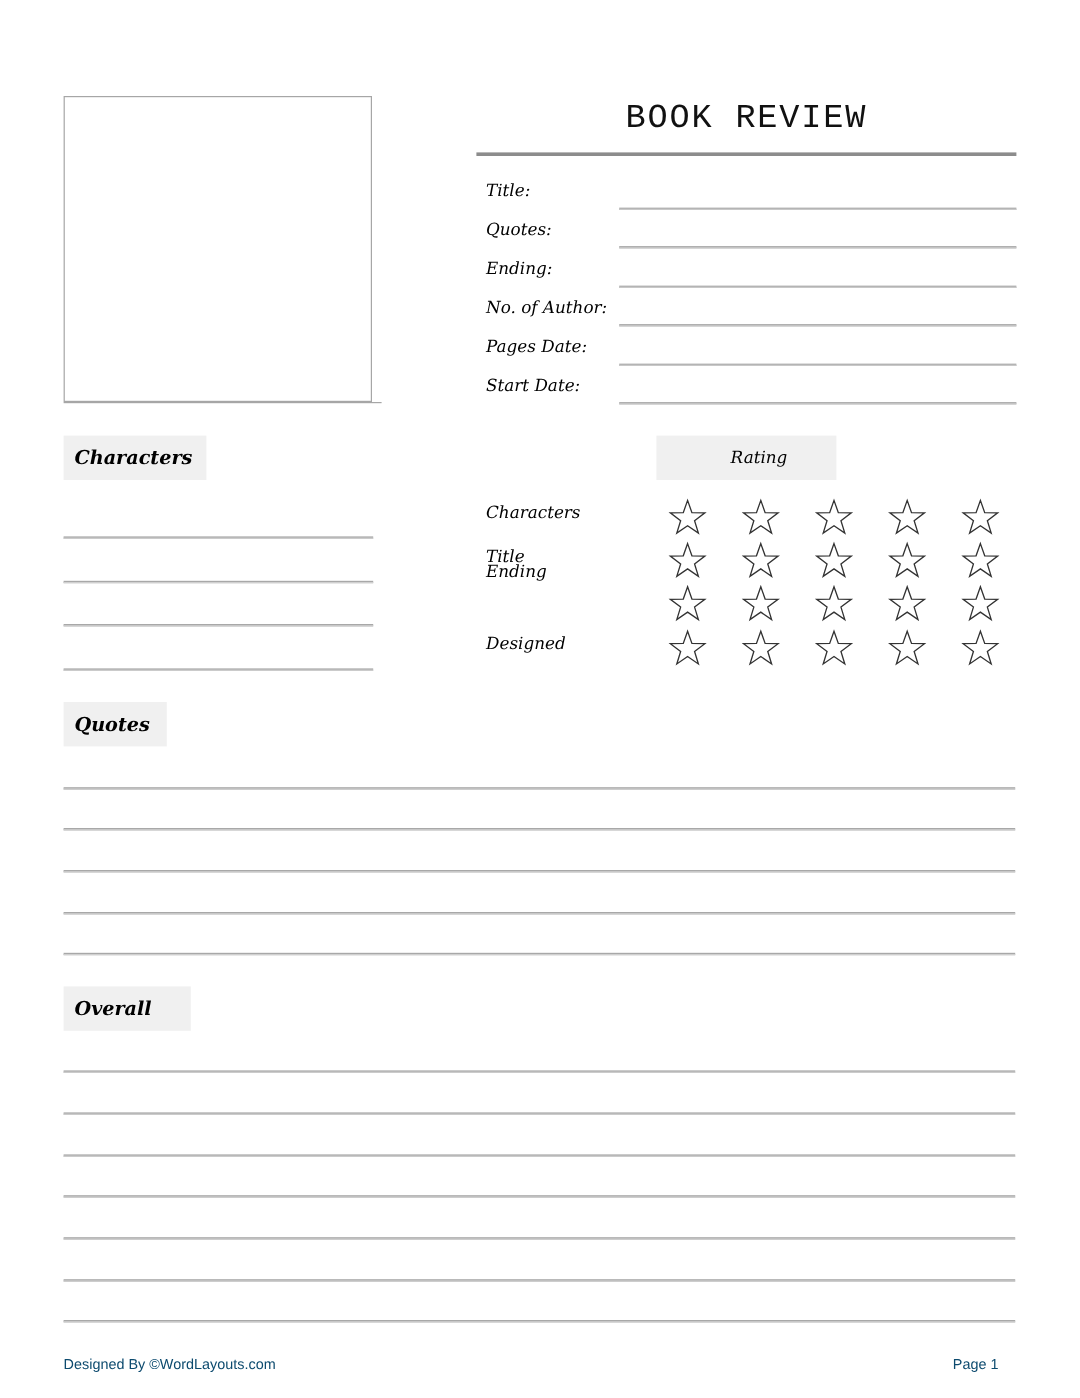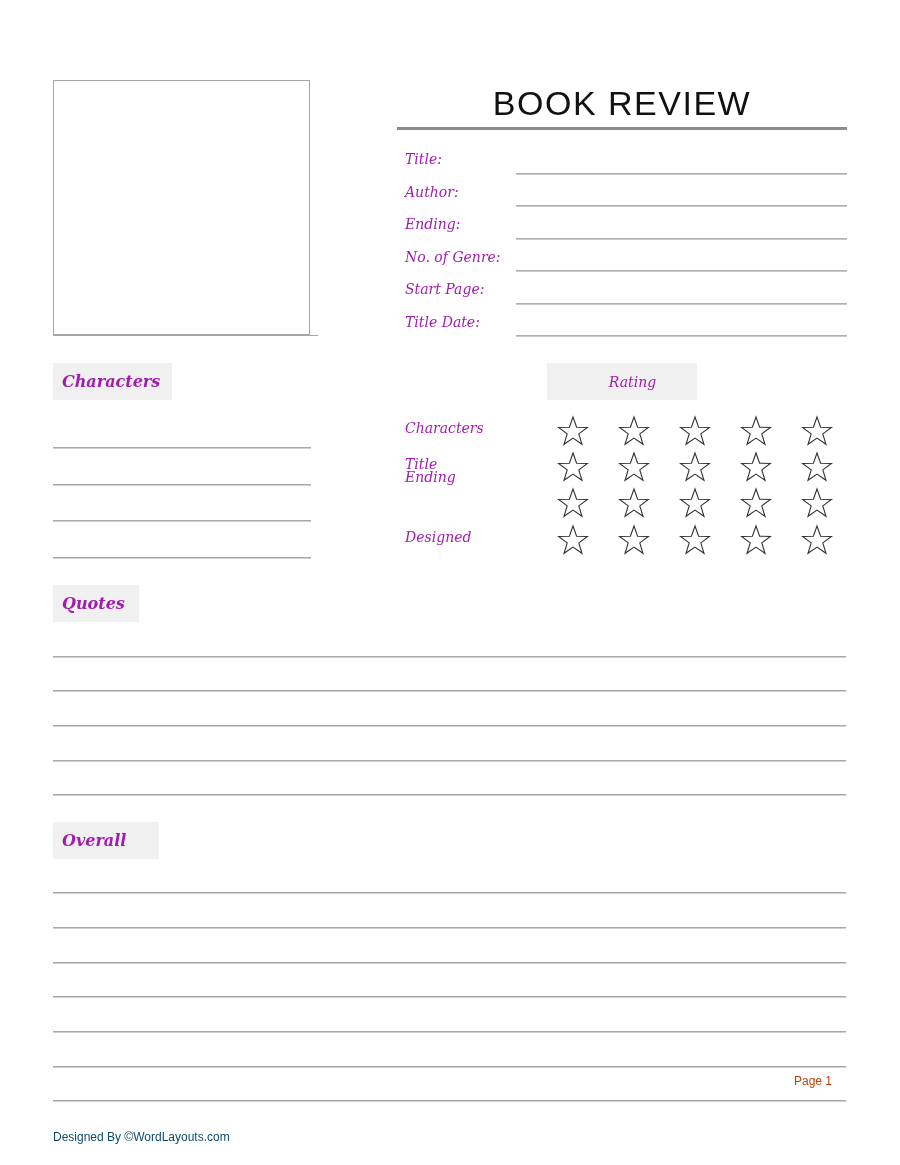--- a/index.html
+++ b/index.html
@@ -1,26 +1,26 @@
 <!DOCTYPE html>
 <html><head>
 <meta charset="utf-8">
 <style>
   html, body { margin: 0; padding: 0; background: #ffffff; }
   body { width: 900px; height: 1165px; position: relative; overflow: hidden;
          font-family: "DejaVu Sans", sans-serif; color: #111; }
   .abs { position: absolute; }
-  .script { font-family: "DejaVu Serif", serif; font-style: italic; color: #a21caf; }
+  .script { font-family: "DejaVu Serif", serif; font-style: italic; color: #000000; }
 
   .cover-box { left: 53px; top: 80px; width: 257px; height: 255px;
                border: 1px solid #a6a6a6; box-sizing: border-box; }
   .cover-ext { left: 53px; top: 335px; width: 265px; height: 1px; background: #a6a6a6; }
 
   .page-title { left: 397px; top: 84px; width: 450px; text-align: center;
-                font-family: Liberation Sans, sans-serif; font-size: 34px; letter-spacing: 1.5px;
+                font-family: Liberation Mono, monospace; font-size: 28px; letter-spacing: 1.5px;
                 color: #111; font-weight: normal; }
   .title-rule { left: 397px; top: 127px; width: 450px; height: 3px; background: #8c8c8c; }
 
   .field-label { left: 405px; font-size: 14px; }
   .field-line { left: 516px; width: 331px; height: 1px; background: #b0b0b0; border-bottom: 1px solid #c8c8c8; }
 
   .section-tag { background: #f0f0f0; height: 37px; display: flex; align-items: center;
                  padding-left: 9px; box-sizing: border-box; }
   .section-tag span { font-size: 16px; font-weight: bold; }
 
@@ -28,48 +28,48 @@
   .rating-tag span { font-size: 14px; font-weight: normal; }
 
   .rule-short { left: 53px; width: 258px; height: 1px; background: #a8a8a8; border-bottom: 1px solid #d0d0d0; }
   .rule-full { left: 53px; width: 793px; height: 1px; background: #a8a8a8; border-bottom: 1px solid #d0d0d0; }
 
   .rating-label { left: 405px; font-size: 14px; }
   .star { width: 32px; height: 32px; }
   .star svg { width: 32px; height: 32px; display: block; }
 
   .footer-left { left: 53px; top: 1130px; font-size: 12px; color: #0c4a6e; font-family: "Liberation Sans", sans-serif; }
-  .footer-right { left: 794px; top: 1074px; font-size: 12px; color: #c2410c; font-family: "Liberation Sans", sans-serif; }
+  .footer-right { left: 794px; top: 1130px; font-size: 12px; color: #0c4a6e; font-family: "Liberation Sans", sans-serif; }
 </style>
 </head>
 <body>
 
 <div class="abs cover-box"></div>
 <div class="abs cover-ext"></div>
 
 <div class="abs page-title">BOOK REVIEW</div>
 <div class="abs title-rule"></div>
 
 <div>
   <div class="abs script field-label" style="top:151px">Title:</div>
   <div class="abs field-line" style="top:173px"></div>
 
-  <div class="abs script field-label" style="top:184px">Author:</div>
+  <div class="abs script field-label" style="top:184px">Quotes:</div>
   <div class="abs field-line" style="top:205px"></div>
 
   <div class="abs script field-label" style="top:216px">Ending:</div>
   <div class="abs field-line" style="top:238px"></div>
 
-  <div class="abs script field-label" style="top:249px">No. of Genre:</div>
+  <div class="abs script field-label" style="top:249px">No. of Author:</div>
   <div class="abs field-line" style="top:270px"></div>
 
-  <div class="abs script field-label" style="top:281px">Start Page:</div>
+  <div class="abs script field-label" style="top:281px">Pages Date:</div>
   <div class="abs field-line" style="top:303px"></div>
 
-  <div class="abs script field-label" style="top:314px">Title Date:</div>
+  <div class="abs script field-label" style="top:314px">Start Date:</div>
   <div class="abs field-line" style="top:335px"></div>
 </div>
 
 <div class="abs section-tag" style="left:53px; top:363px; width:119px;">
   <span class="script">Characters</span>
 </div>
 <div class="abs rule-short" style="top:447px"></div>
 <div class="abs rule-short" style="top:484px"></div>
 <div class="abs rule-short" style="top:520px"></div>
 <div class="abs rule-short" style="top:557px"></div>

